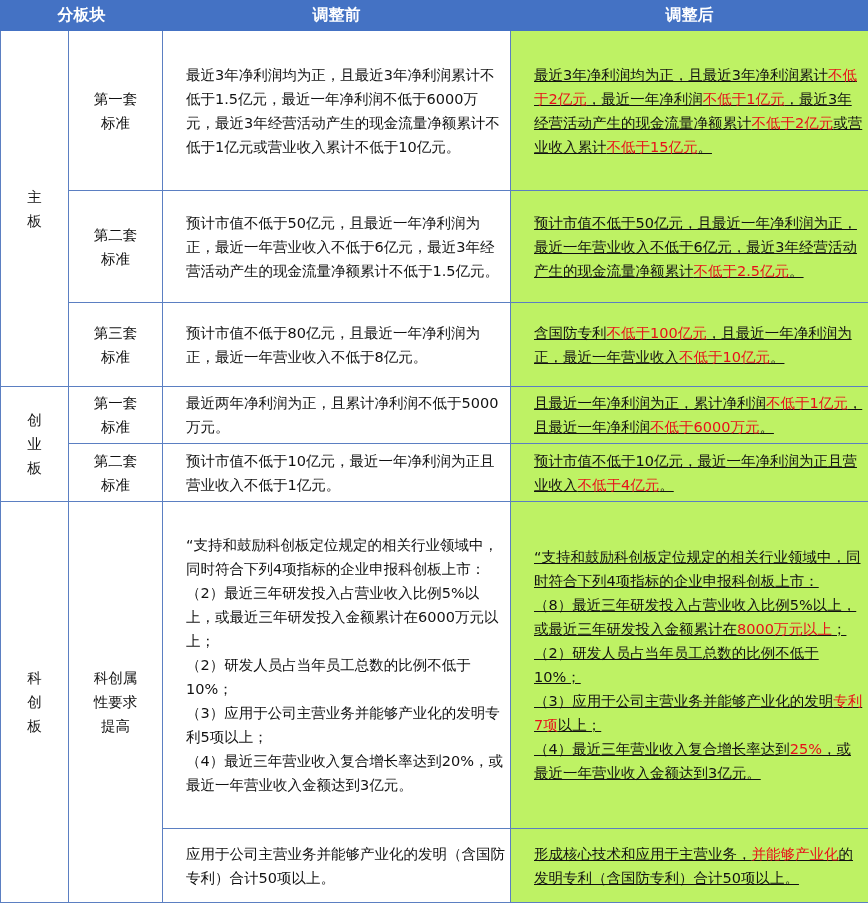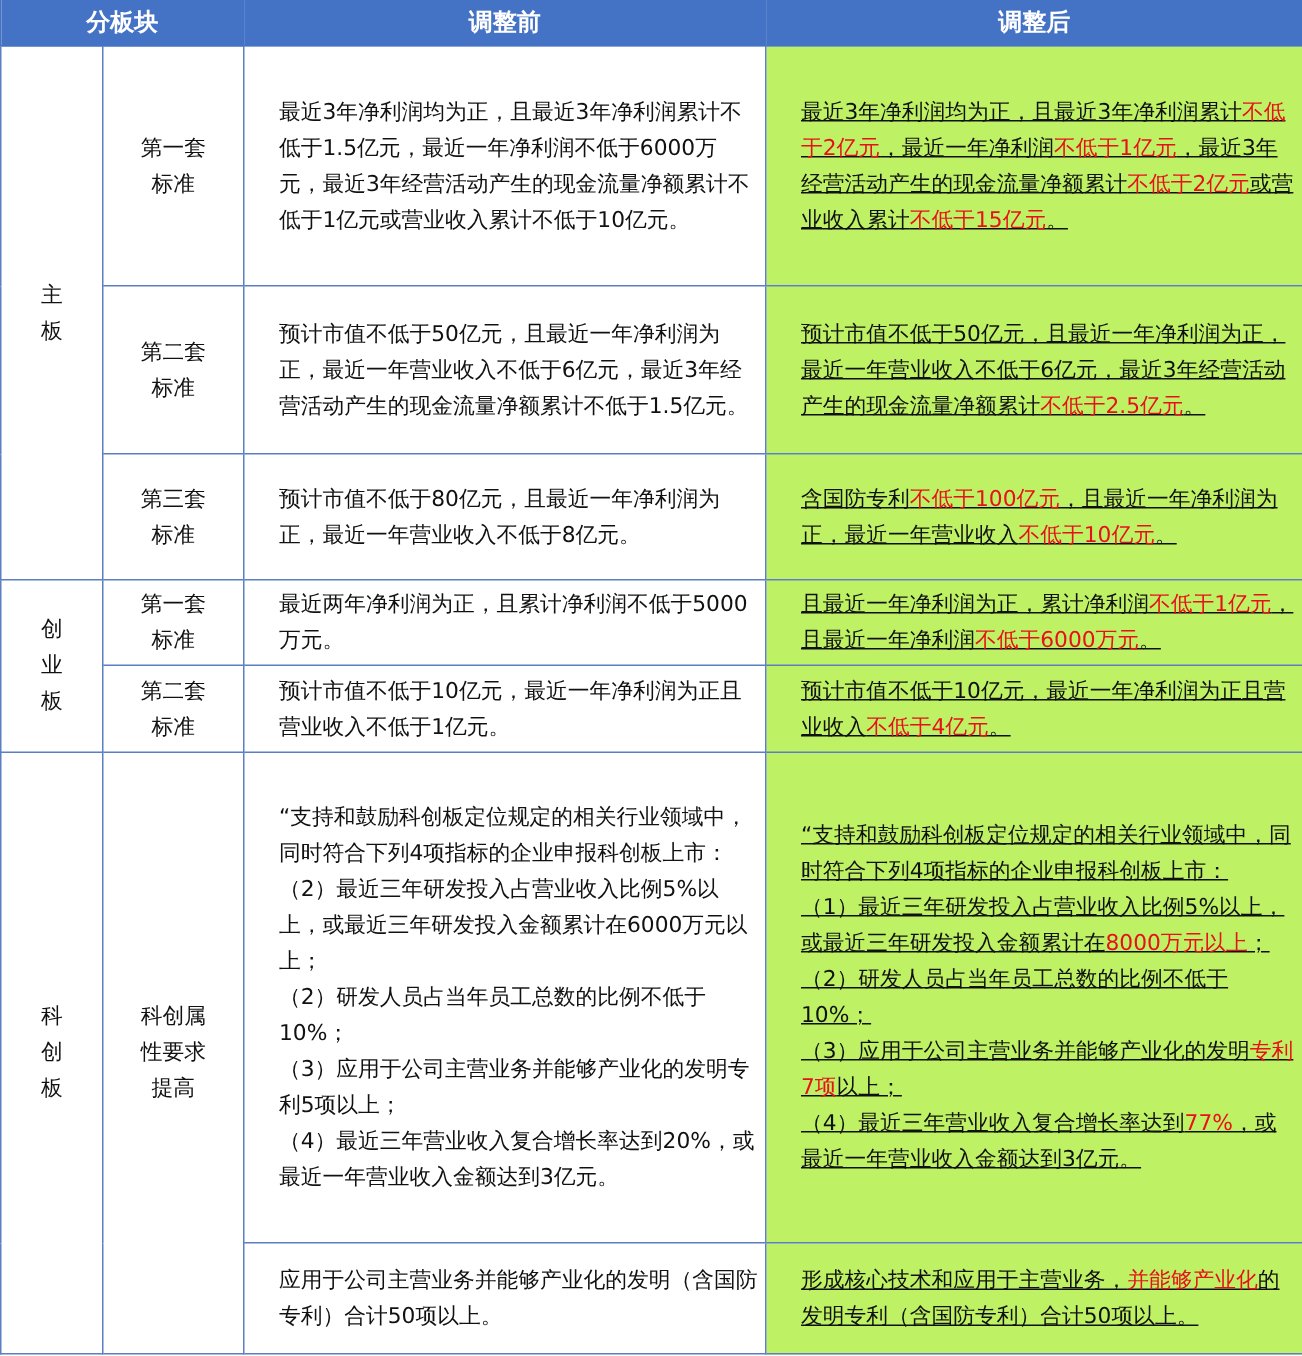--- a/index.html
+++ b/index.html
@@ -85,24 +85,24 @@
       <td rowspan="2" class="std">科创属性要求提高</td>
       <td class="before">
           <span class="line">“支持和鼓励科创板定位规定的相关行业领域中，同时符合下列4项指标的企业申报科创板上市：</span>
           <span class="line">（2）最近三年研发投入占营业收入比例5%以上，或最近三年研发投入金额累计在6000万元以上；</span>
           <span class="line">（2）研发人员占当年员工总数的比例不低于10%；</span>
           <span class="line">（3）应用于公司主营业务并能够产业化的发明专利5项以上；</span>
           <span class="line">（4）最近三年营业收入复合增长率达到20%，或最近一年营业收入金额达到3亿元。</span>
         </td>
       <td class="after">
           <span class="line"><span>“支持和鼓励科创板定位规定的相关行业领域中，同时符合下列4项指标的企业申报科创板上市：</span></span>
-          <span class="line"><span>（1）最近三年研发投入占营业收入比例5%以上，或最近三年研发投入金额累计在</span><span class="hl">8000万元以上</span><span>；</span></span>
+          <span class="line"><span>（8）最近三年研发投入占营业收入比例5%以上，或最近三年研发投入金额累计在</span><span class="hl">8000万元以上</span><span>；</span></span>
           <span class="line"><span>（2）研发人员占当年员工总数的比例不低于10%；</span></span>
           <span class="line"><span>（3）应用于公司主营业务并能够产业化的发明</span><span class="hl">专利7项</span><span>以上；</span></span>
-          <span class="line"><span>（4）最近三年营业收入复合增长率达到</span><span class="hl">77%</span><span>，或最近一年营业收入金额达到3亿元。</span></span>
+          <span class="line"><span>（4）最近三年营业收入复合增长率达到</span><span class="hl">25%</span><span>，或最近一年营业收入金额达到3亿元。</span></span>
         </td>
     </tr>
     <tr style="height:74px">
       <td class="before">应用于公司主营业务并能够产业化的发明（含国防专利）合计50项以上。</td>
       <td class="after"><span>形成核心技术和应用于主营业务，</span><span class="hl">并能够产业化</span><span>的发明专利（含国防专利）合计50项以上。</span></td>
     </tr>
   </tbody>
 </table>
 
 </body></html>

